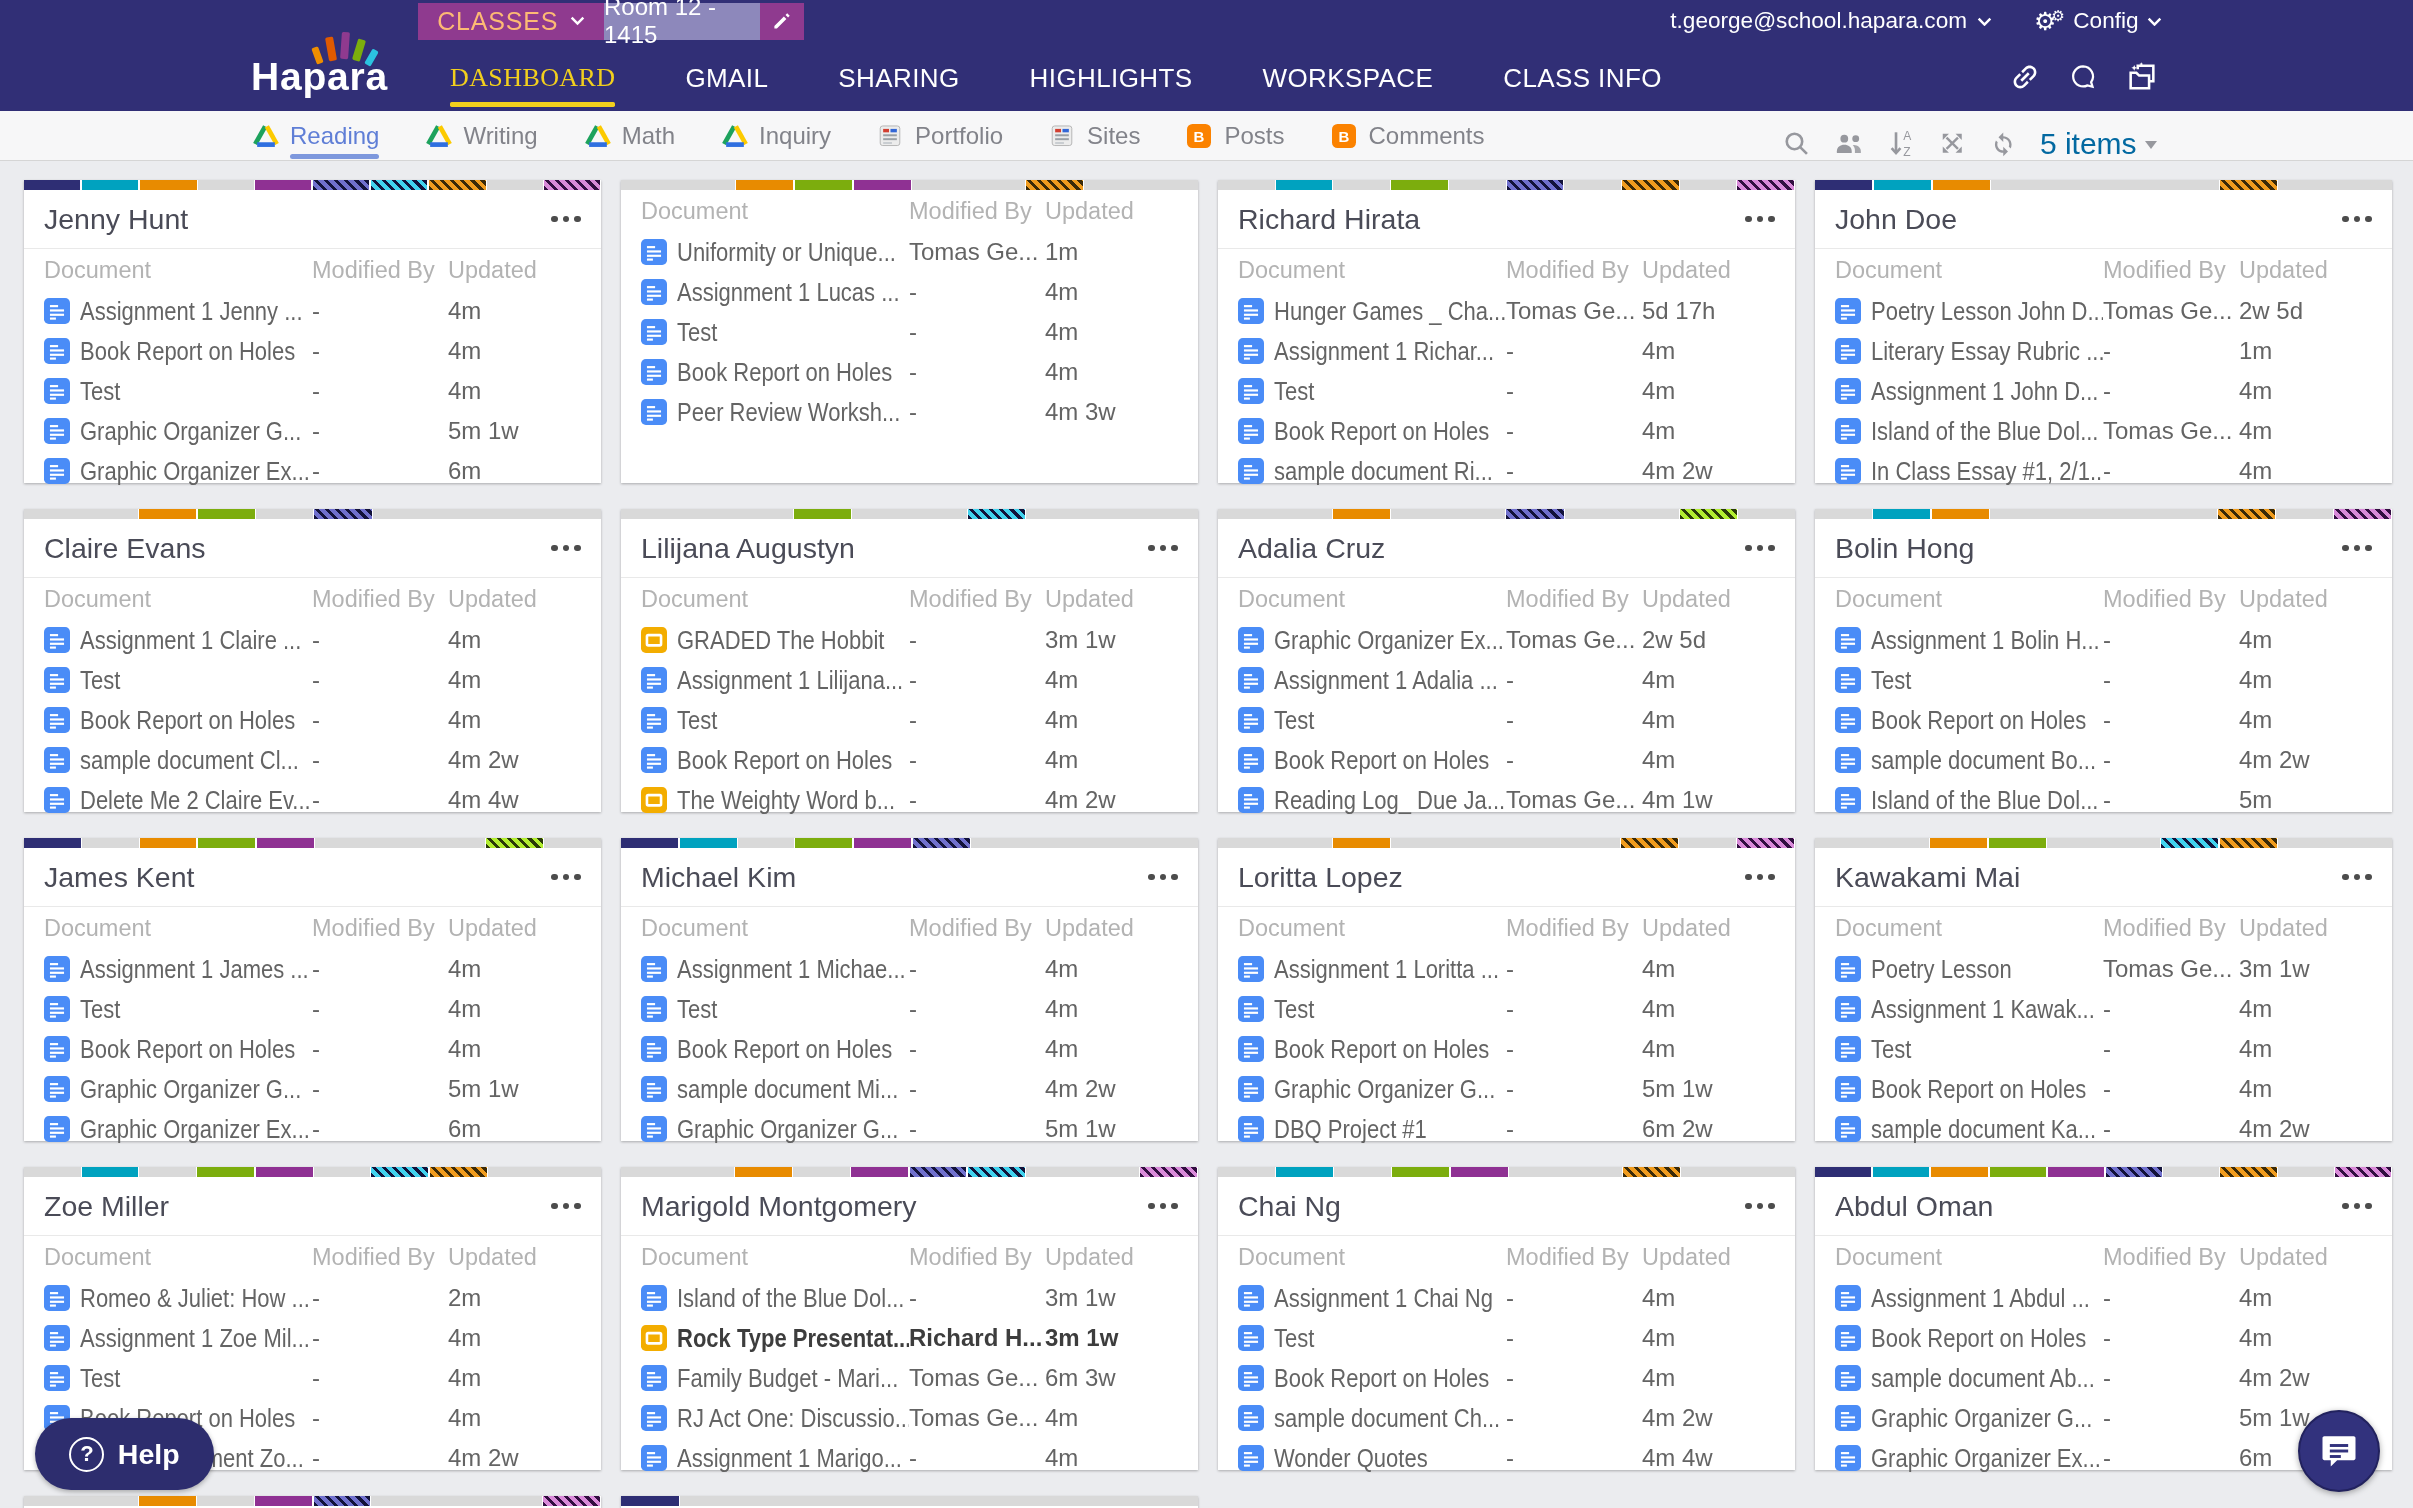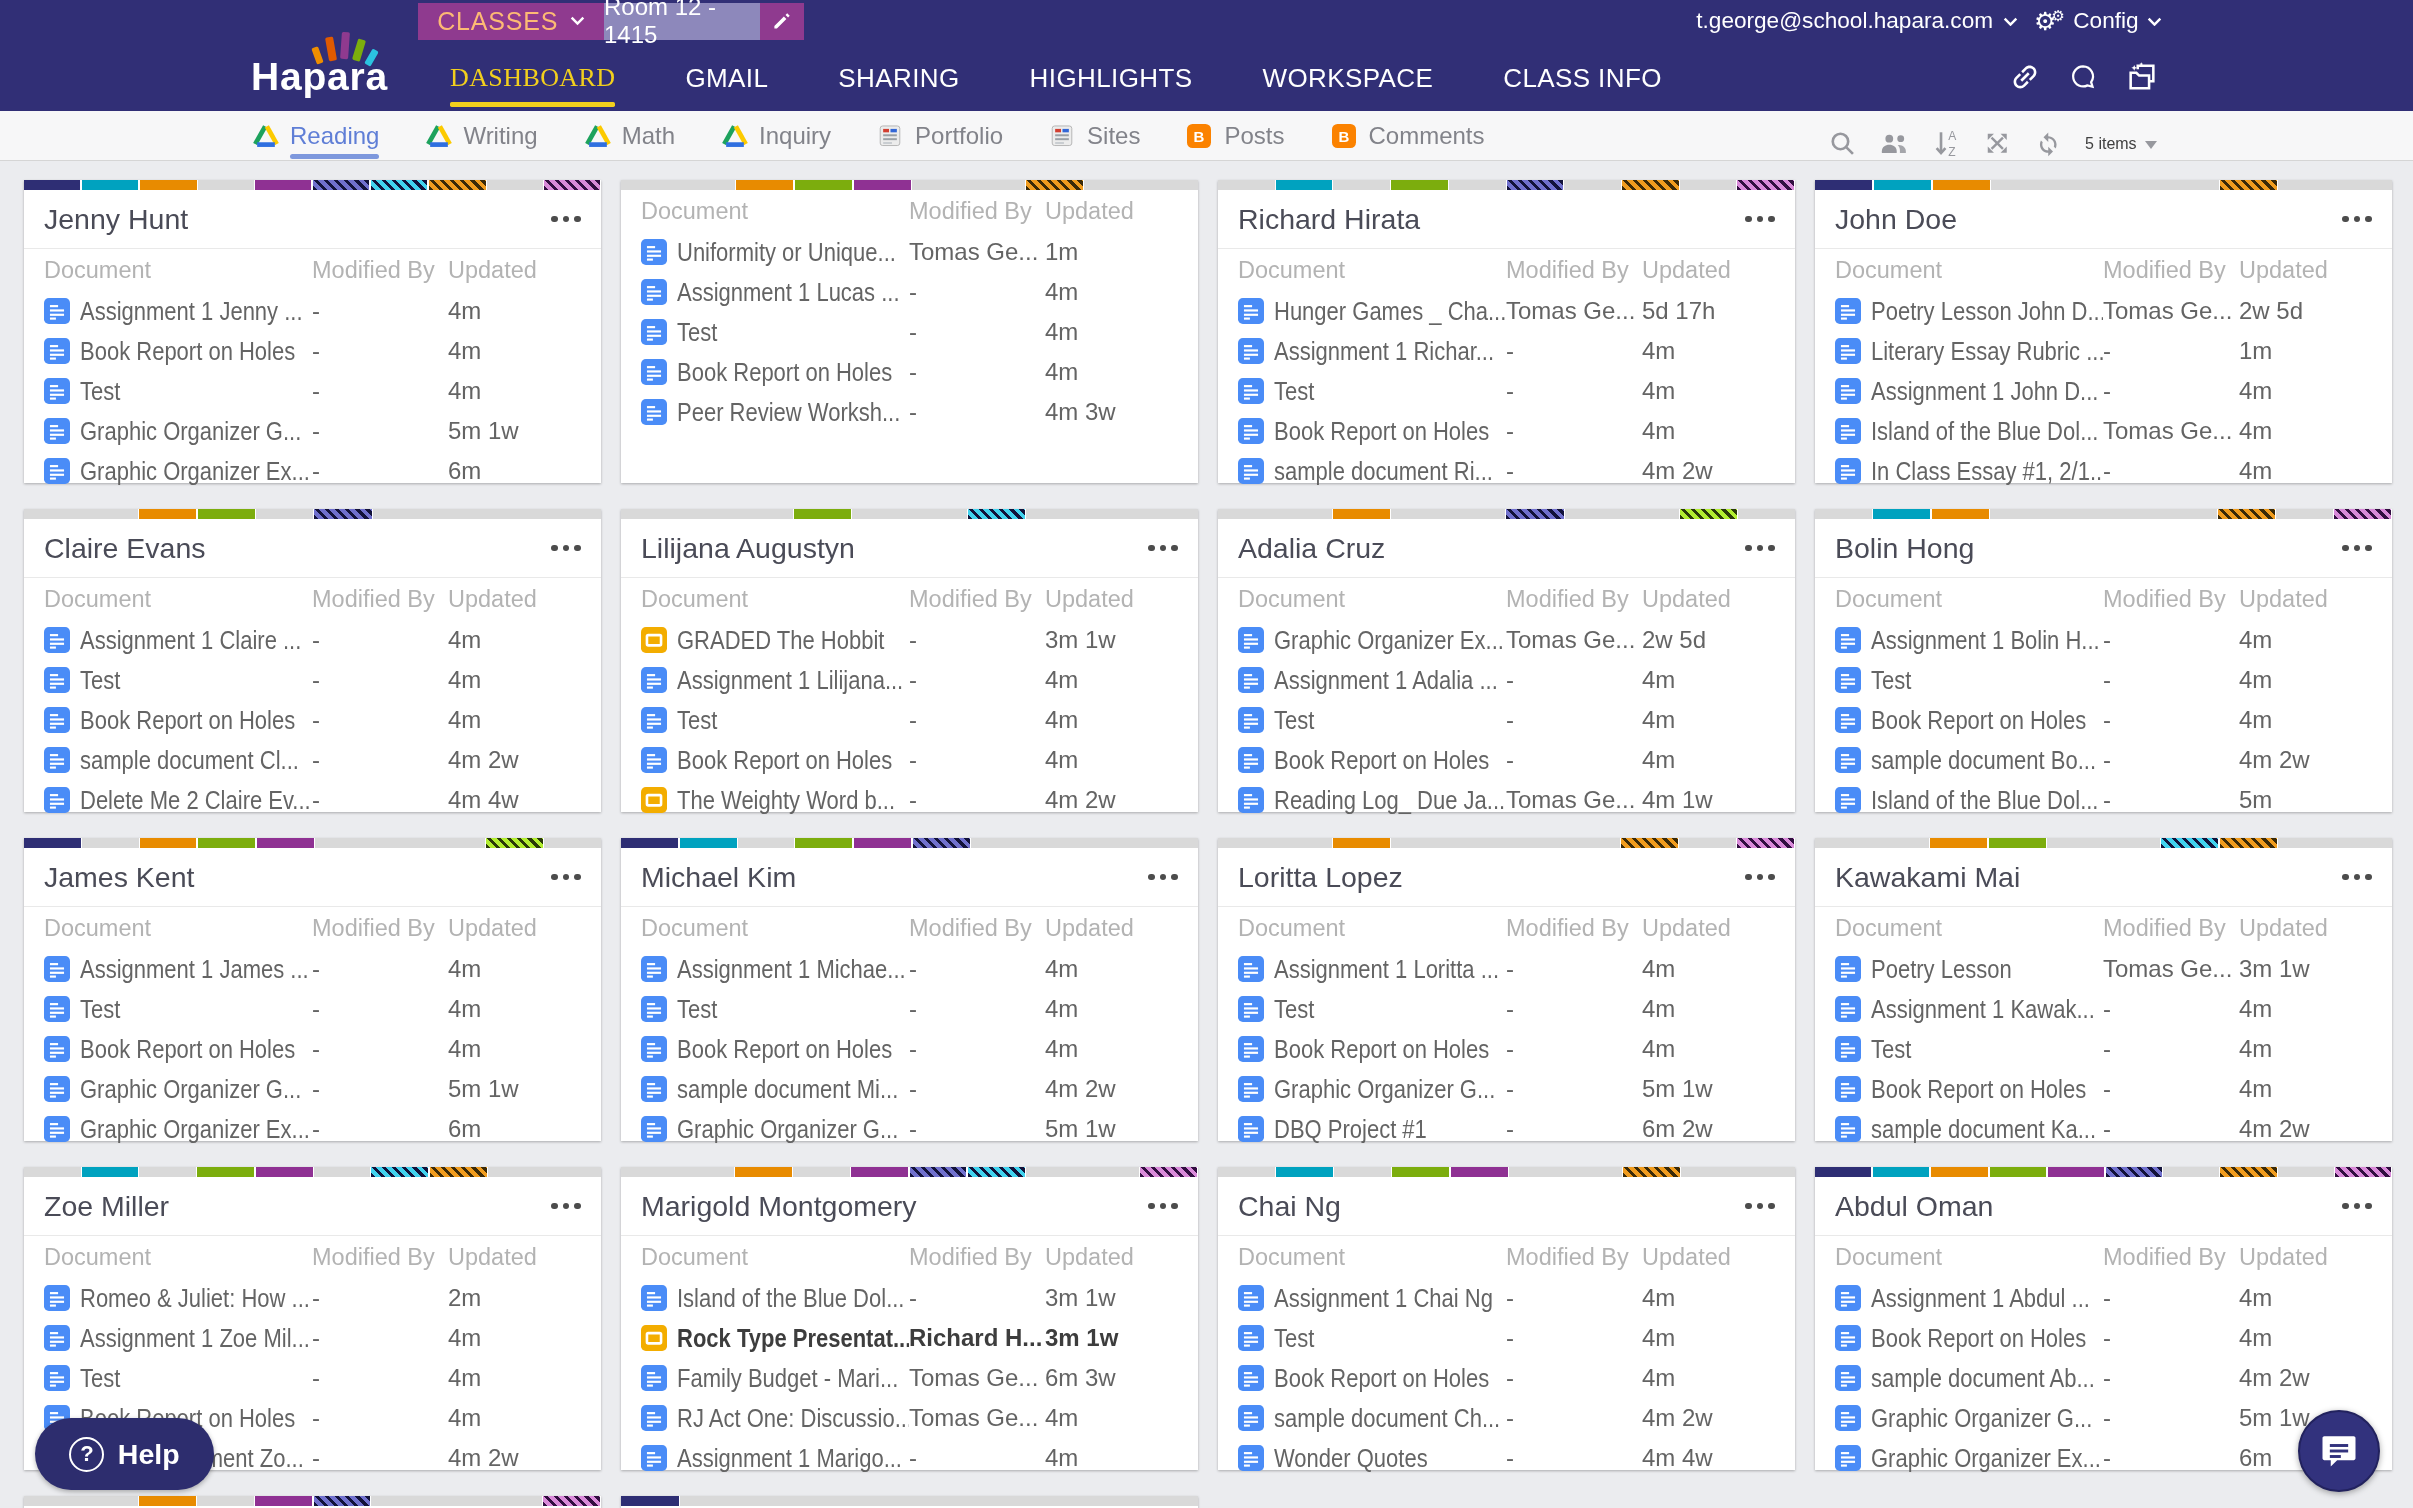--- a/index.html
+++ b/index.html
@@ -7,21 +7,21 @@
 
   
   .topbar { position:relative; height:111px; background:#312f76; z-index:5; }
   .classes-group { position:absolute; left:418px; top:2.5px; height:37px; display:flex; }
   .classes-btn { background:#8f3a8f; width:186px; display:flex; align-items:center; justify-content:center; gap:11.7px; color:#fdba74; font-size:25px; letter-spacing:0.8px; }
   .room-btn { background:#8d88bb; width:156px; display:flex; align-items:center; justify-content:center; color:#fff; font-size:24px; }
   .pencil-btn { background:#8f3a8f; width:44px; display:flex; align-items:center; justify-content:center; }
   .chev { width:15px; height:9.2px; }
   .chev path { fill:none; stroke:#fff; stroke-width:3; }
 
-  .account { position:absolute; top:8.4px; right:251px; display:flex; align-items:center; gap:1px; color:#fff; font-size:22.6px; }
+  .account { position:absolute; top:8.4px; right:251px; display:flex; align-items:center; gap:27px; color:#fff; font-size:22.6px; }
   .account .gears { margin-left:15px; display:flex; align-items:flex-start; }
   .gear-glyph { font-family:"DejaVu Sans",sans-serif; font-size:25px; line-height:1; }
   .gear-glyph.small { font-size:15px; margin-left:-5px; }
 
   .logo { position:absolute; left:251px; top:57px; color:#fff; font-size:39px; font-weight:700; letter-spacing:0.8px; line-height:1; }
   .confetti { position:absolute; }
   .confetti i { position:absolute; display:block; border-radius:1.7px; }
 
   .main-nav { position:absolute; left:450px; top:65px; display:flex; gap:70px; }
   .nav-item { color:#fff; font-size:26px; line-height:1; letter-spacing:0.4px; position:relative; cursor:pointer; }
@@ -34,21 +34,21 @@
   
   .toolbar { position:relative; height:50px; background:#f7f7f8; border-bottom:0.8px solid #d5d5d5; display:flex; align-items:center; padding-left:253px; }
   .tab { display:flex; align-items:center; gap:11px; margin-right:47px; cursor:pointer; }
   .tab .ticon { width:26px; height:23.5px; display:flex; }
   .tab .tlabel { font-size:24px; color:#82838a; line-height:1; position:relative; }
   .tab.active .tlabel { color:#5f7ed6; }
   .tab.active .tlabel::after { content:''; position:absolute; left:0; right:0; bottom:-11px; height:4.2px; background:#7e98dd; border-radius:2.5px; }
 
   .toolbar-right { position:absolute; right:256px; top:0; height:65px; display:flex; align-items:center; gap:22.6px; }
   .toolbar-right .tbicon { display:flex; cursor:pointer; }
-  .items-select { display:flex; align-items:center; gap:8.4px; color:#404040; font-size:16px; cursor:pointer; }
+  .items-select { display:flex; align-items:center; gap:8.4px; color:#0369a1; font-size:30px; cursor:pointer; }
   .caret-down { width:0; height:0; border-left:6.7px solid transparent; border-right:6.7px solid transparent; border-top:8.4px solid #97989e; margin-top:3.4px; }
 
   
   .grid { position:absolute; left:24px; top:180px; display:grid; grid-template-columns:repeat(4,577px); column-gap:20px; row-gap:26px; grid-auto-rows:303px; }
   .card { background:#fff; box-shadow:0 0.8px 2.5px rgba(0,0,0,0.28); position:relative; }
   .stripe { height:10px; background:#d9d9d9; display:flex; }
   .stripe i { flex:1; display:block; }
   .stripe i.seg { border-left:1.7px solid #fff; border-right:1.7px solid #fff; }
   .stripe i.seg:first-child { border-left:none; }
   .seg-navy { background:#2e2e74; }

